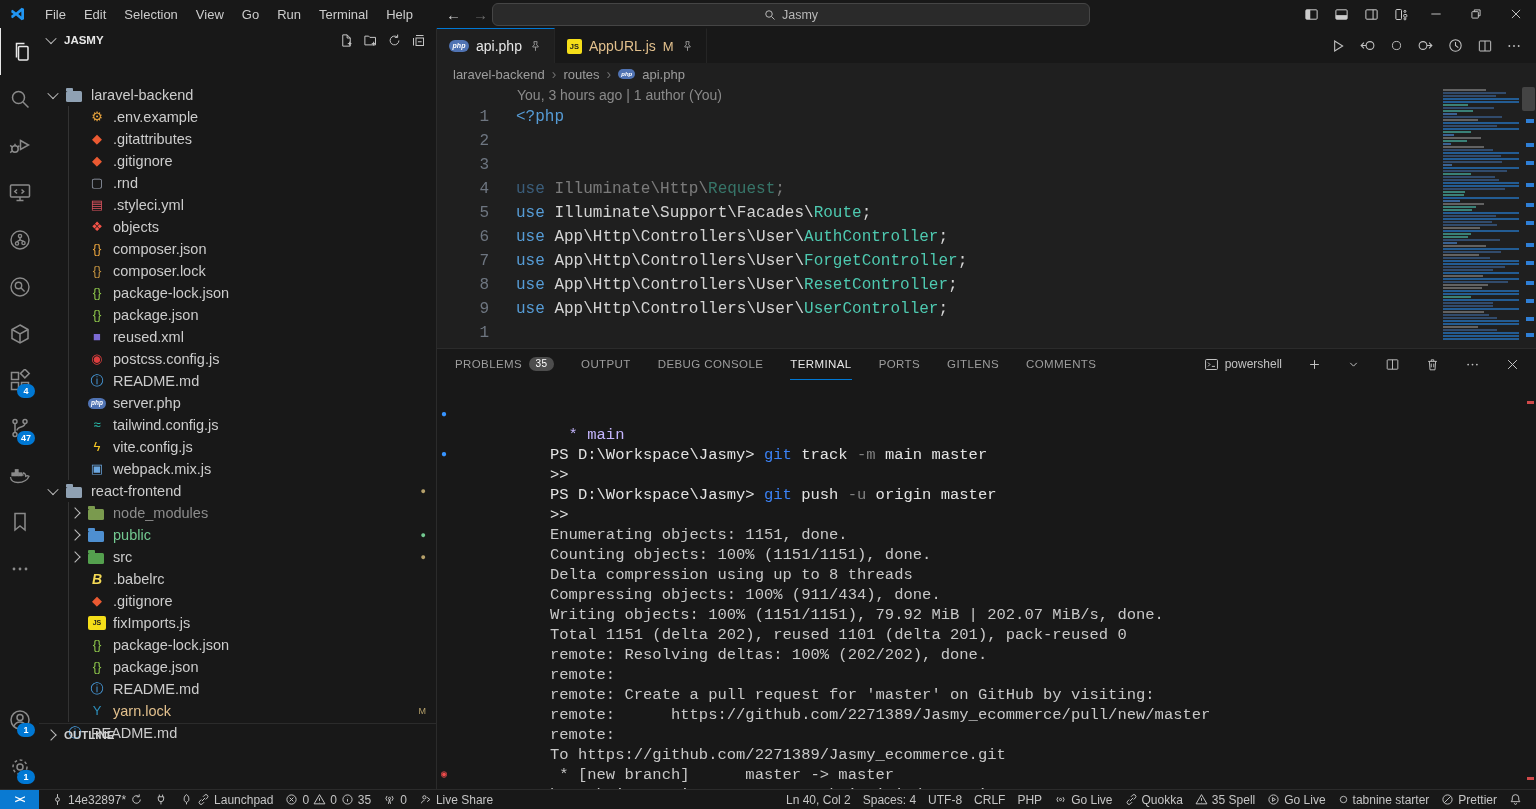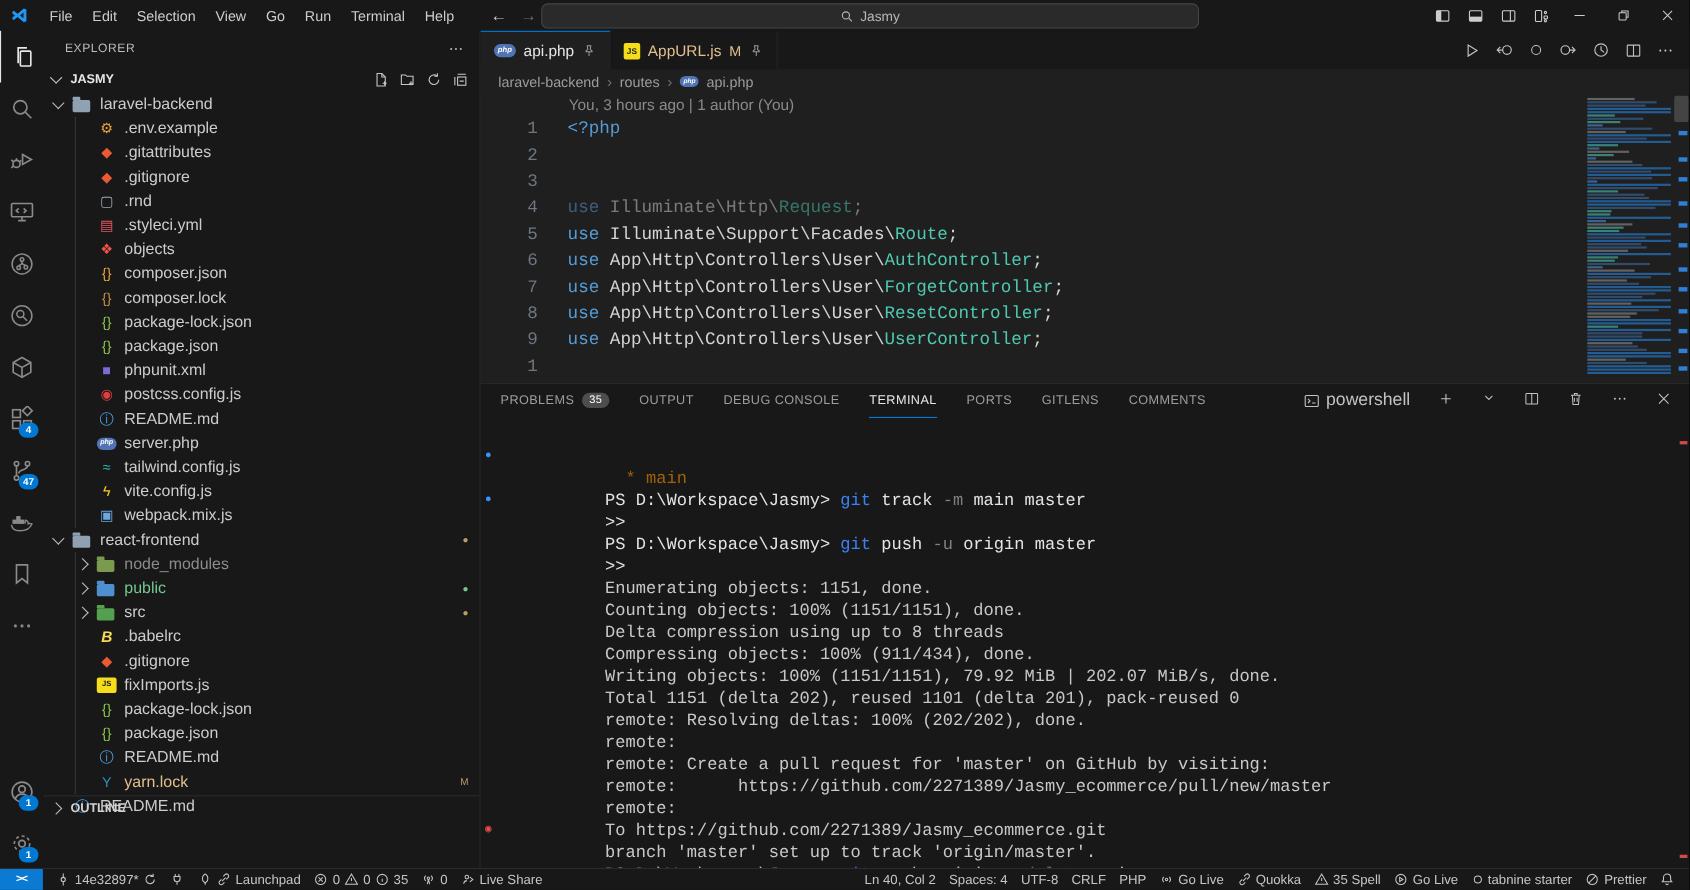--- a/index.html
+++ b/index.html
@@ -86,29 +86,29 @@
   .ruler{position:absolute;top:0;right:0;width:15px;height:263px}
   .ruler .slider{position:absolute;top:2px;left:1px;right:1px;height:24px;background:rgba(130,130,130,.38);border-radius:2px}
   
   .panel{position:absolute;top:348px;left:437px;right:0;bottom:19px;background:#181818;border-top:1px solid #2b2b2b}
   .ptabs{height:30px;display:flex;align-items:center;padding-left:18px;gap:27px}
   .ptab{font-size:11.5px;letter-spacing:.4px;color:#9d9d9d;height:30px;display:flex;align-items:center;gap:7px;
     border-bottom:1.5px solid transparent}
   .ptab.on{color:#e7e7e7;border-bottom:1.5px solid #0078d4}
   .pbadge{background:#4d4d4d;color:#fff;border-radius:9px;font-size:10px;padding:1.5px 6.5px}
   .pbadge:empty{display:none}
-  .pright{margin-left:auto;display:flex;gap:25px;padding-right:16px;color:#c2c2c2;font-size:16px}
+  .pright{margin-left:auto;display:flex;align-items:center;gap:25px;padding-right:16px;color:#c2c2c2;font-size:12px}
   .shell-sel{display:flex;align-items:center;gap:6px}
   .term{position:relative;padding:6px 0 0 0}
   .tline{position:relative;height:20px;line-height:20px;font-size:15.5px;font-family:"Liberation Mono",monospace;
     white-space:pre;padding-left:20px}
   .dec{position:absolute;left:4px;top:0;font-size:10px;line-height:20px}
   .dec.dec-ok::before{content:"●";color:#3794ff}
   .dec.dec-err::before{content:"◉";color:#f14c4c}
-  .wt{color:#e3e3e3}.plain{color:#c8c8c8}.y{color:#3b82f6}.dimc{color:#808080}.grn{color:#a16207}
+  .wt{color:#e3e3e3}.plain{color:#c8c8c8}.y{color:#3b82f6}.dimc{color:#808080}.grn{color:#c4b5fd}
   .rmark{position:absolute;right:2px;width:7px;height:3px;background:#d14949}
   
   .statusbar{position:absolute;bottom:0;left:0;right:0;height:19px;background:#181818;border-top:1px solid #2b2b2b;
     display:flex;align-items:center;font-size:12px;color:#c5c5c5}
   .sb-remote{width:39px;height:19px;background:#0a7ad2;color:#fff;display:flex;align-items:center;
     justify-content:center;font-size:10px;font-weight:bold;letter-spacing:-1px}
   .sb-left{display:flex;align-items:center;padding-left:6px}
   .sb-right{margin-left:auto;display:flex;align-items:center;padding-right:8px}
   .sb-item{display:flex;align-items:center;gap:4px;padding:0 6px;height:19px;white-space:nowrap}
   .sb-item svg{flex:0 0 auto}
@@ -291,30 +291,20 @@
     <span class="ab-item">
         <svg width="24" height="24" viewBox="0 0 24 24" fill="none" stroke="currentColor" stroke-width="1.5">
           <circle cx="12" cy="12" r="3"></circle>
           <circle cx="12" cy="12" r="7" stroke-dasharray="2.8 2.6"></circle>
         </svg>
         <span class="ab-badge">1</span>
       </span>
   </div>
 
   <div class="sidebar">
-    <div class="exp-header">
-      <span>EXPLORER</span>
-      <span class="more">
-          <svg width="15" height="15" viewBox="0 0 24 24" fill="currentColor">
-            <circle cx="5" cy="12" r="1.5"></circle>
-            <circle cx="12" cy="12" r="1.5"></circle>
-            <circle cx="19" cy="12" r="1.5"></circle>
-          </svg>
-        </span>
-    </div>
     <div class="sec-row">
       <span class="cv cv-d"></span>
       <span>JASMY</span>
       <span class="acts">
         <svg width="15" height="15" viewBox="0 0 24 24" fill="none" stroke="currentColor" stroke-width="1.6">
             <path d="M13 3H6v18h12V8z"></path>
             <path d="M13 3v5h5M17 14v6M14 17h6"></path>
           </svg>
         <svg width="15" height="15" viewBox="0 0 24 24" fill="none" stroke="currentColor" stroke-width="1.6">
             <path d="M3 5h6l2 2h9v12H3z"></path>
@@ -407,21 +397,21 @@
         <div class="trow i2">
           <span class="cv"></span>
           <span class="fi" style="color: rgb(139, 195, 74);">{}</span>
           <span class="lbl">package.json</span>
 
         </div>
 
         <div class="trow i2">
           <span class="cv"></span>
           <span class="fi" style="color: rgb(124, 107, 212);">■</span>
-          <span class="lbl">phpunit.xml</span>
+          <span class="lbl">reused.xml</span>
 
         </div>
 
         <div class="trow i2">
           <span class="cv"></span>
           <span class="fi" style="color: rgb(221, 62, 62);">◉</span>
           <span class="lbl">postcss.config.js</span>
 
         </div>
 
@@ -928,20 +918,24 @@
         <div class="tline">
           <span class="dec"></span>
           <span><span class="plain">remote:</span></span>
         </div>
 
         <div class="tline">
           <span class="dec"></span>
           <span><span class="plain">To https://github.com/2271389/Jasmy_ecommerce.git</span></span>
         </div>
 
+        <div class="tline">
+          <span class="dec"></span>
+          <span><span class="plain"> * [new branch]      master -&gt; master</span></span>
+        </div>
 
         <div class="tline">
           <span class="dec"></span>
           <span><span class="plain">branch 'master' set up to track 'origin/master'.</span></span>
         </div>
 
         <div class="tline">
           <span class="dec dec-err"></span>
           <span><span class="wt">PS D:\Workspace\Jasmy&gt; </span><span class="y">git</span><span class="wt"> push origin </span><span class="dimc">--delete</span><span class="wt"> main</span></span>
         </div>

